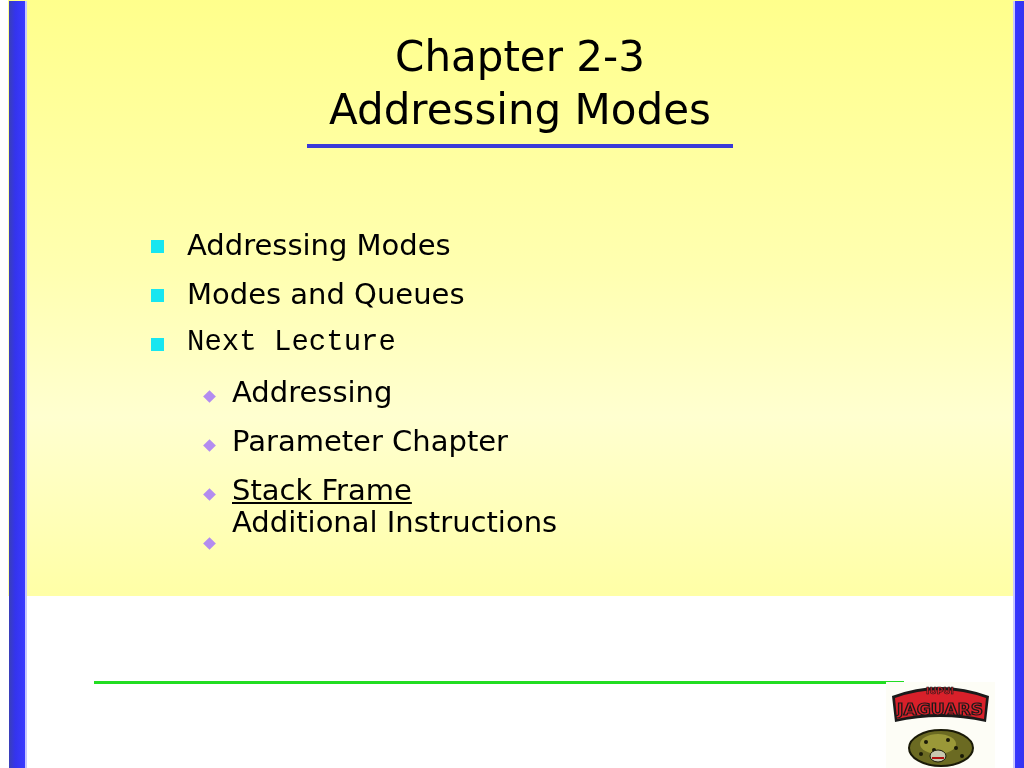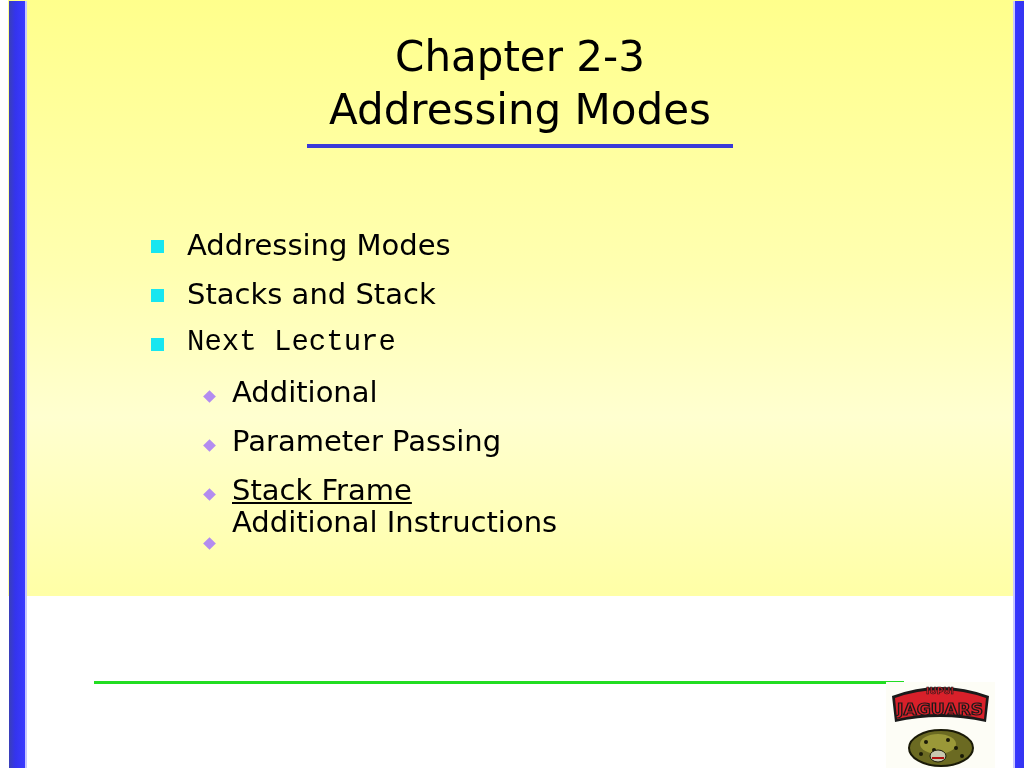--- a/index.html
+++ b/index.html
@@ -36,30 +36,30 @@
     <div>Chapter 2-3</div>
     <div>Addressing Modes</div>
   </div>
   <div class="title-rule"></div>
 
   <div class="list">
     <span class="sq" style="left:143px;top:240px;"></span>
     <div class="item" style="left:179px;top:227px;">Addressing Modes</div>
 
     <span class="sq" style="left:143px;top:289px;"></span>
-    <div class="item" style="left:179px;top:276px;">Stacks and Stack</div>
+    <div class="item" style="left:179px;top:276px;">Modes and Queues</div>
 
     <span class="sq" style="left:143px;top:338px;"></span>
     <div class="item" style="left:179px;top:325px;font-family:Liberation Mono, monospace;">Next Lecture</div>
 
     <span class="dia" style="left:197px;top:392px;"></span>
-    <div class="item" style="left:224px;top:374px;">Additional</div>
+    <div class="item" style="left:224px;top:374px;">Addressing</div>
 
     <span class="dia" style="left:197px;top:441px;"></span>
-    <div class="item" style="left:224px;top:423px;">Parameter Passing</div>
+    <div class="item" style="left:224px;top:423px;">Parameter Chapter</div>
 
     <span class="dia" style="left:197px;top:490px;"></span>
     <div class="item" style="left:224px;top:472px;text-decoration:underline;">Stack Frame</div>
 
     <span class="dia" style="left:197px;top:539px;"></span>
     <div class="item" style="left:224px;top:504px;text-align:right;">Additional Instructions</div>
   </div>
 
   <div class="green-rule"></div>
 

